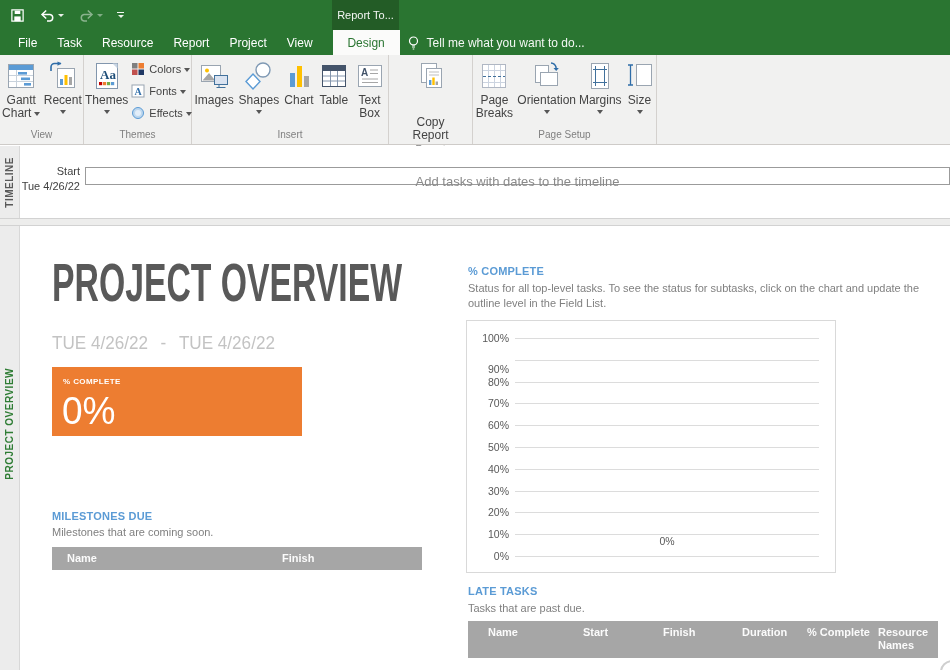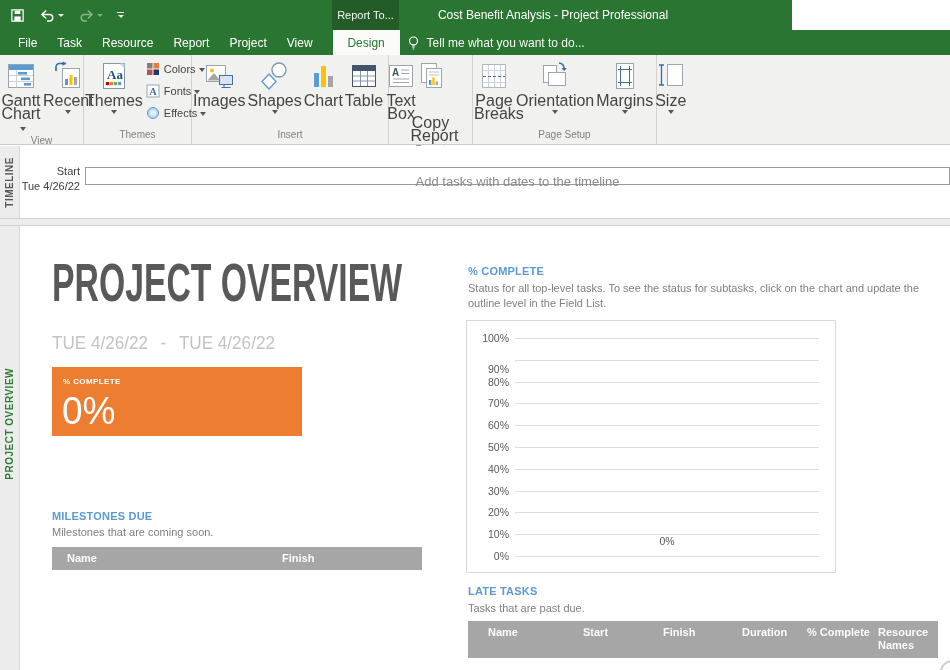--- a/index.html
+++ b/index.html
@@ -1,19 +1,19 @@
 <!DOCTYPE html>
 <html><head>
 <meta charset="utf-8">
 <style>
   * { margin:0; padding:0; box-sizing:border-box; }
   html,body { width:950px; height:670px; overflow:hidden; font-family:"Liberation Sans",sans-serif; background:#fff; position:relative; }
 
   
-  .titlebar { position:absolute; left:0; top:0; width:792px; height:30px; background:#2A7531; }
+  .titlebar { position:absolute; left:0; top:0; width:950px; height:30px; background:#2A7531; }
   .qat { position:absolute; left:10px; top:0; height:30px; display:flex; align-items:center; gap:14px; }
   .qat .btn { display:flex; align-items:center; gap:2px; }
   .qat svg { display:block; }
   .dd-sm { width:0; height:0; border:solid transparent; border-width:3px 3px 0 3px; border-top-color:rgba(255,255,255,.9); }
   .dim { opacity:.45; }
   .qat-custom { display:flex; flex-direction:column; align-items:center; gap:1px; }
   .qat-custom .bar { width:7px; height:1px; background:rgba(255,255,255,.95); }
   .ctx-tab { position:absolute; left:332px; top:0; width:67px; height:30px; background:#235C26; color:rgba(255,255,255,.95); font-size:11px; display:flex; align-items:center; justify-content:center; }
   .win-title { position:absolute; left:553px; top:0; transform:translateX(-50%); line-height:30px; color:#fff; font-size:12px; white-space:nowrap; }
 
@@ -24,21 +24,21 @@
   .tab.active { background:#fbfbfa; color:#2A7531; margin-left:10px; width:67px; padding:0; justify-content:center; }
   .tellme { display:flex; align-items:center; gap:7px; color:rgba(255,255,255,.95); font-size:12px; padding-left:7px; }
 
   
   .ribbon { position:absolute; left:0; top:55px; width:950px; height:90px; background:#f1f1f0; border-bottom:1px solid #cecbc8; display:flex; }
   .group { display:flex; flex-direction:column; border-right:1px solid #d4d1ce; padding:2px 0 0 0; }
   .group-body { flex:1; display:flex; align-items:stretch; justify-content:space-around; }
   .group-label { height:17px; text-align:center; font-size:10px; color:#808080; line-height:15px; }
   .bigbtn { display:flex; flex-direction:column; align-items:center; padding:3px 1px 0 1px; }
   .bigbtn .ic { height:32px; display:flex; align-items:center; justify-content:center; }
-  .bigbtn .lb { font-size:16px; color:#444; text-align:center; line-height:13px; margin-top:2px; }
+  .bigbtn .lb { font-size:12px; color:#444; text-align:center; line-height:13px; margin-top:2px; }
   .menu-inline::after { content:""; display:inline-block; width:0; height:0; border:solid transparent; border-width:4px 3px 0 3px; border-top-color:#565656; margin-left:3px; vertical-align:1px; }
   .menu-below::after { content:""; display:block; width:0; height:0; border:solid transparent; border-width:4px 3px 0 3px; border-top-color:#565656; margin:3px auto 0 auto; }
   .smallcol { display:flex; flex-direction:column; justify-content:flex-start; padding:2px 2px; gap:2px; }
   .smallbtn { display:flex; align-items:center; gap:4px; height:20px; font-size:11px; color:#444; white-space:nowrap; }
 
   
   .tl-pane { position:absolute; left:0; top:146px; width:950px; height:72px; background:#fff; }
   .side-strip { position:absolute; left:0; top:0; bottom:0; width:20px; background:#ececec; border-right:1px solid #d8d8d8; display:flex; align-items:center; justify-content:center; }
   .vtext { writing-mode:vertical-rl; transform:rotate(180deg); font-size:10px; font-weight:bold; letter-spacing:.5px; color:#595959; white-space:nowrap; }
   .tl-start { position:absolute; left:20px; top:18px; width:60px; text-align:right; font-size:11px; color:#3f3f3f; line-height:15px; }
@@ -102,21 +102,20 @@
         <path d="M9.8 2.5 L14 6.5 L9.8 10.5" fill="none" stroke="#fff" stroke-width="1.5"></path>
       </svg>
       <span class="dd-sm"></span>
     </span>
     <span class="btn qat-custom">
       <span class="bar"></span>
       <span class="dd-sm"></span>
     </span>
   </div>
   <div class="ctx-tab">Report To...</div>
-  <div class="win-title">Cost Benefit Analysis - Project Professional</div>
 </div>
 
 <div class="tabrow">
   <span class="spacer"></span>
   <span class="tab">File</span>
   <span class="tab">Task</span>
   <span class="tab">Resource</span>
   <span class="tab">Report</span>
   <span class="tab">Project</span>
   <span class="tab">View</span>

